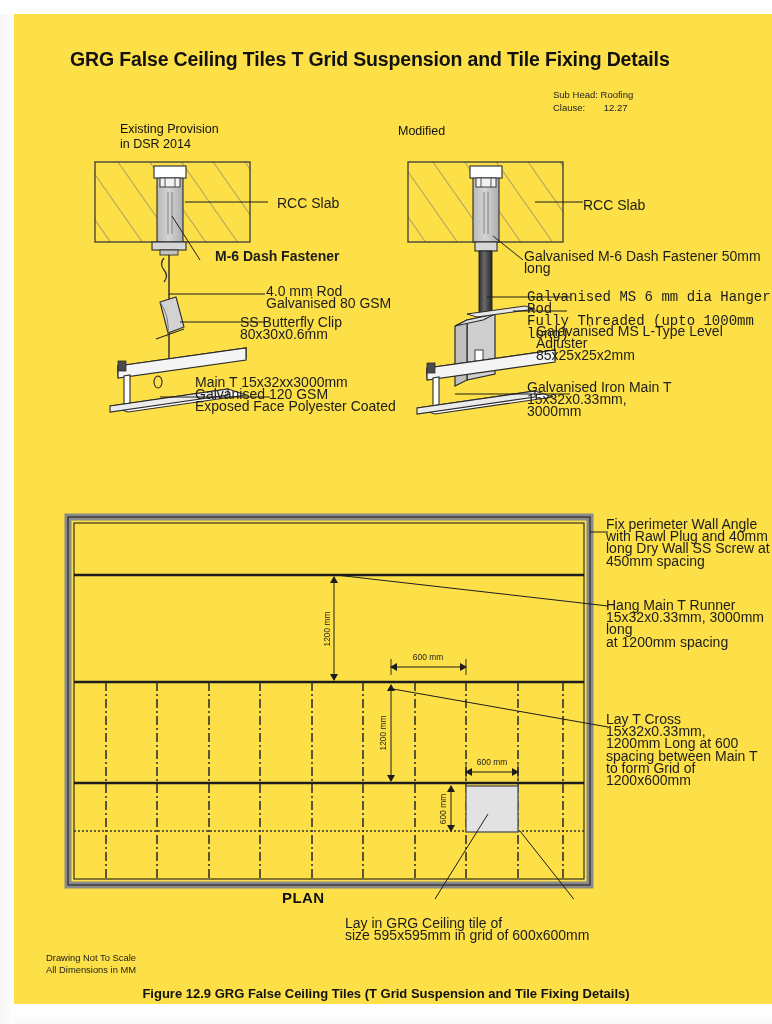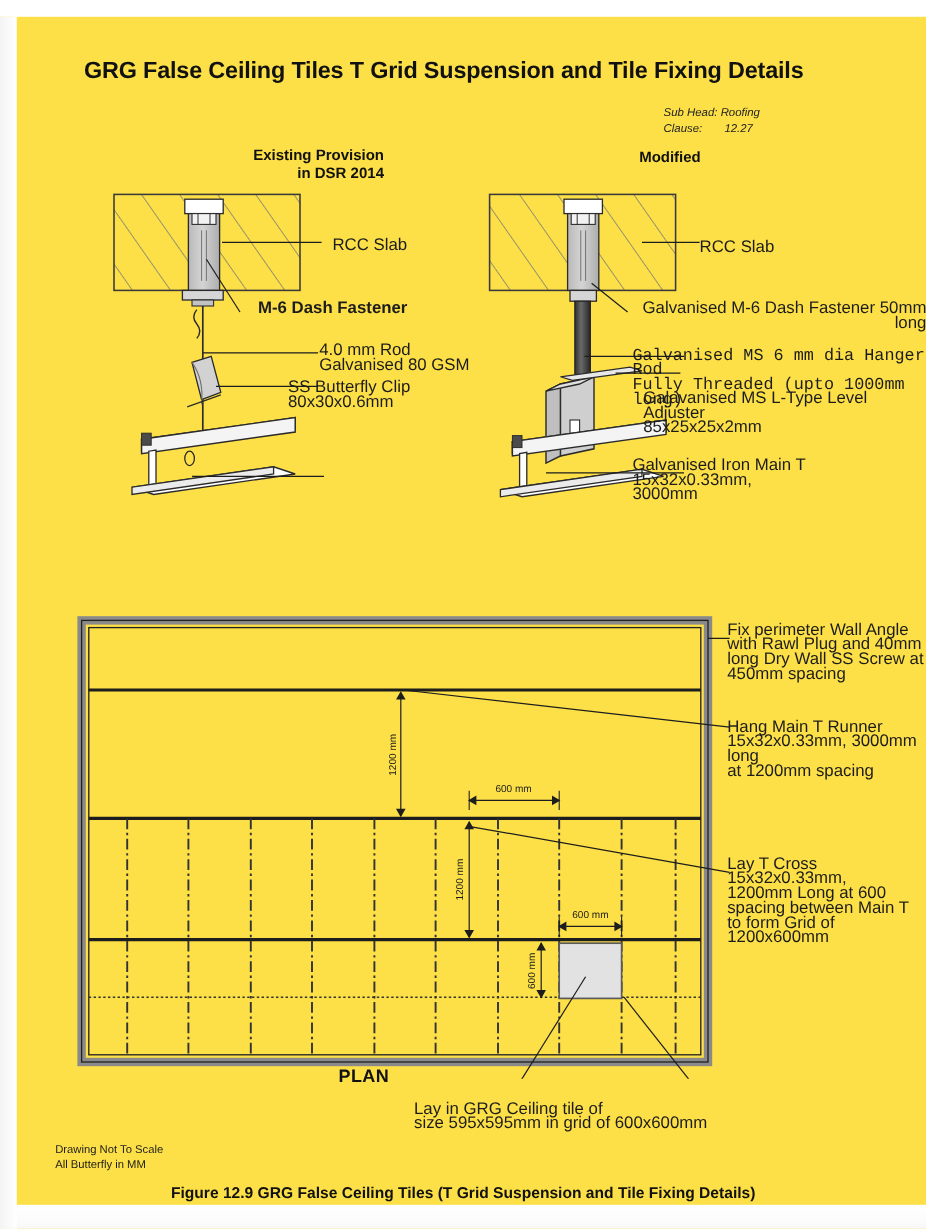--- a/index.html
+++ b/index.html
@@ -32,24 +32,24 @@
 
   #title{
     left:70px;top:34px;width:640px;
     font-size:19.5px;font-weight:bold;letter-spacing:-0.15px;
     color:#111;
   }
   #subhead{
     left:553px;top:74px;width:210px;
     font-size:9.5px;line-height:13px;color:#222;
   }
-  #subhead .row{white-space:pre;font-style:italic;}
+  #subhead .row{white-space:pre;}
 
   .panel-heading{
-    font-size:12.5px;font-weight:bold;text-align:right;line-height:15px;color:#111;
+    font-size:12.5px;font-weight:normal;text-align:left;line-height:15px;color:#111;
   }
   #heading-left{left:120px;top:108px;width:200px;}
   #heading-right{left:398px;top:110px;width:186px;}
 
   .callout{
     font-size:14px;line-height:12.2px;color:#1c1c1c;white-space:pre-line;
   }
 
   #plan-label{
     left:282px;top:875px;font-size:15px;font-weight:bold;letter-spacing:0.4px;color:#111;
@@ -147,20 +147,23 @@
       <line x1="80" y1="243" x2="190" y2="243"></line>
     </g>
   </svg>
 
   <div class="abs callout" style="left:277px;top:183px;">RCC Slab</div>
   <div class="abs callout" style="left:215px;top:236px;font-weight:bold;">M-6 Dash Fastener</div>
   <div class="abs callout" style="left:266px;top:271px;">4.0 mm Rod
 Galvanised 80 GSM</div>
   <div class="abs callout" style="left:240px;top:302px;">SS Butterfly Clip
 80x30x0.6mm</div>
+  <div class="abs callout" style="left:195px;top:362px;">Main T 15x32xx3000mm
+Galvanised 120 GSM
+Exposed Face Polyester Coated</div>
 
   <svg class="abs" style="left:395px;top:140px;" width="260" height="270" viewBox="0 0 260 270">
     <defs>
       <pattern id="hatchR" width="26" height="26" patternTransform="rotate(-35)" patternUnits="userSpaceOnUse">
         <line x1="0" y1="0" x2="0" y2="26" stroke="#757575" stroke-width="1.2"></line>
       </pattern>
       <linearGradient id="metalR" x1="0" y1="0" x2="1" y2="0">
         <stop offset="0%" stop-color="#b9b9b9"></stop>
         <stop offset="45%" stop-color="#d4d4d4"></stop>
         <stop offset="100%" stop-color="#adadad"></stop>
@@ -213,21 +216,21 @@
     <g stroke="#1d1d1d" stroke-width="1" fill="none">
       <line x1="140" y1="48" x2="188" y2="48"></line>
       <line x1="98" y1="82" x2="128" y2="106"></line>
       <line x1="92" y1="143" x2="175" y2="143"></line>
       <line x1="118" y1="157" x2="172" y2="157"></line>
       <line x1="60" y1="240" x2="175" y2="240"></line>
     </g>
   </svg>
 
   <div class="abs callout" style="left:583px;top:185px;">RCC Slab</div>
-  <div class="abs callout" style="left:524px;top:236px;text-align:right;">Galvanised M-6 Dash Fastener 50mm long</div>
+  <div class="abs callout" style="left:524px;top:236px;">Galvanised M-6 Dash Fastener 50mm long</div>
   <div class="abs callout" style="left:527px;top:277px;font-family:Liberation Mono, monospace;">Galvanised MS 6 mm dia Hanger Rod
 Fully Threaded (upto 1000mm long)</div>
   <div class="abs callout" style="left:536px;top:311px;">Galavanised MS L-Type Level Adjuster
 85x25x25x2mm</div>
   <div class="abs callout" style="left:527px;top:367px;">Galvanised Iron Main T 15x32x0.33mm,
 3000mm</div>
 
   <svg class="abs" style="left:60px;top:495px;" width="700" height="390" viewBox="0 0 700 390">
 
     <g>
@@ -328,19 +331,19 @@
   <div class="abs callout" style="left:606px;top:699px;">Lay T Cross 15x32x0.33mm,
 1200mm Long at 600
 spacing between Main T
 to form Grid of 1200x600mm</div>
   <div class="abs callout" style="left:345px;top:903px;">Lay in GRG Ceiling tile of
 size 595x595mm in grid of 600x600mm</div>
 
   <div class="abs" id="plan-label">PLAN</div>
 
   <div class="abs" id="notes">Drawing Not To Scale
-All Butterfly in MM</div>
+All Dimensions in MM</div>
 
   <div class="abs" id="figure-caption">Figure 12.9   GRG False Ceiling Tiles (T Grid Suspension and Tile Fixing Details)</div>
 
   <div id="page-edge-bottom"></div>
   <div id="page-edge-left"></div>
 </div>
 
 </body></html>

